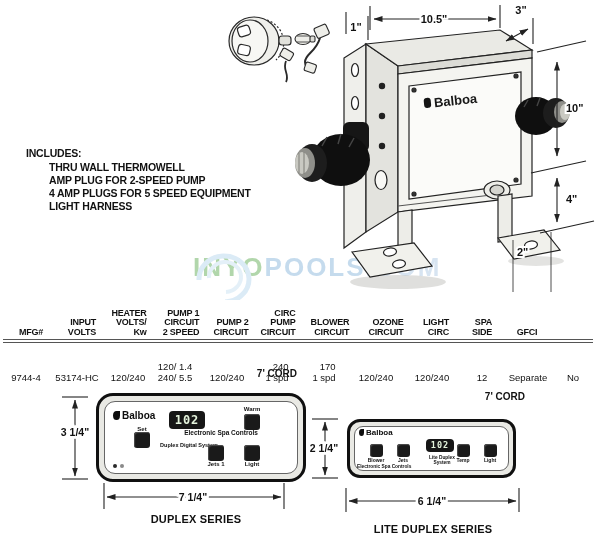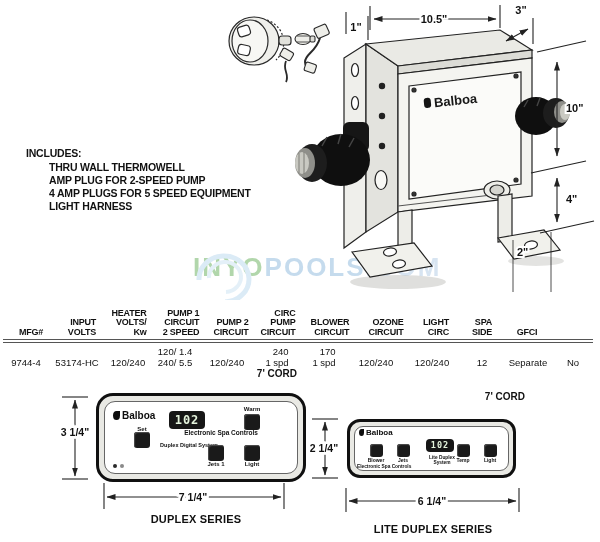--- a/index.html
+++ b/index.html
@@ -27,21 +27,21 @@
 
   
   .spec-table{left:3px;top:292px;width:590px;z-index:2}
   .trow{display:flex}
   .tcol{text-align:right}
   .c1{width:46px}.c2{width:56px}.c3{width:46px}.c4{width:48px}.c5{width:56px}.c6{width:44px}
   .c7{width:50px}.c8{width:54px}.c9{width:58px}.c10{width:42px}.c11{width:50px}.c12{width:40px}
   .thwrap{height:45px;display:flex;align-items:flex-end;justify-content:center}
   .th{white-space:pre-line;font-size:9px;font-weight:bold;line-height:9.5px;letter-spacing:-.2px}
   .tsep{height:2px;border-top:1px solid #555;border-bottom:1px solid #555;margin-top:2px}
-  .tvwrap{height:24px;display:flex;align-items:flex-end;justify-content:center;margin-top:1px}
+  .tvwrap{height:24px;display:flex;align-items:flex-end;justify-content:center;margin-top:16px}
   .tv{white-space:pre-line;font-size:9.5px;line-height:10.5px}
 
   
   .cord{font-size:10px;font-weight:bold;text-align:right;width:80px;z-index:2}
   .series{font-size:11px;font-weight:bold;text-align:center;width:160px;letter-spacing:.2px;z-index:2}
 
   
   .panel-outer{position:absolute;background:#e9e9e4;border:3px solid #101010;box-sizing:border-box;z-index:3}
   .duplex-outer{left:96px;top:393px;width:210px;height:89px;border-radius:17px}
   .lite-outer{left:347px;top:419px;width:169px;height:59px;border-radius:13px}

